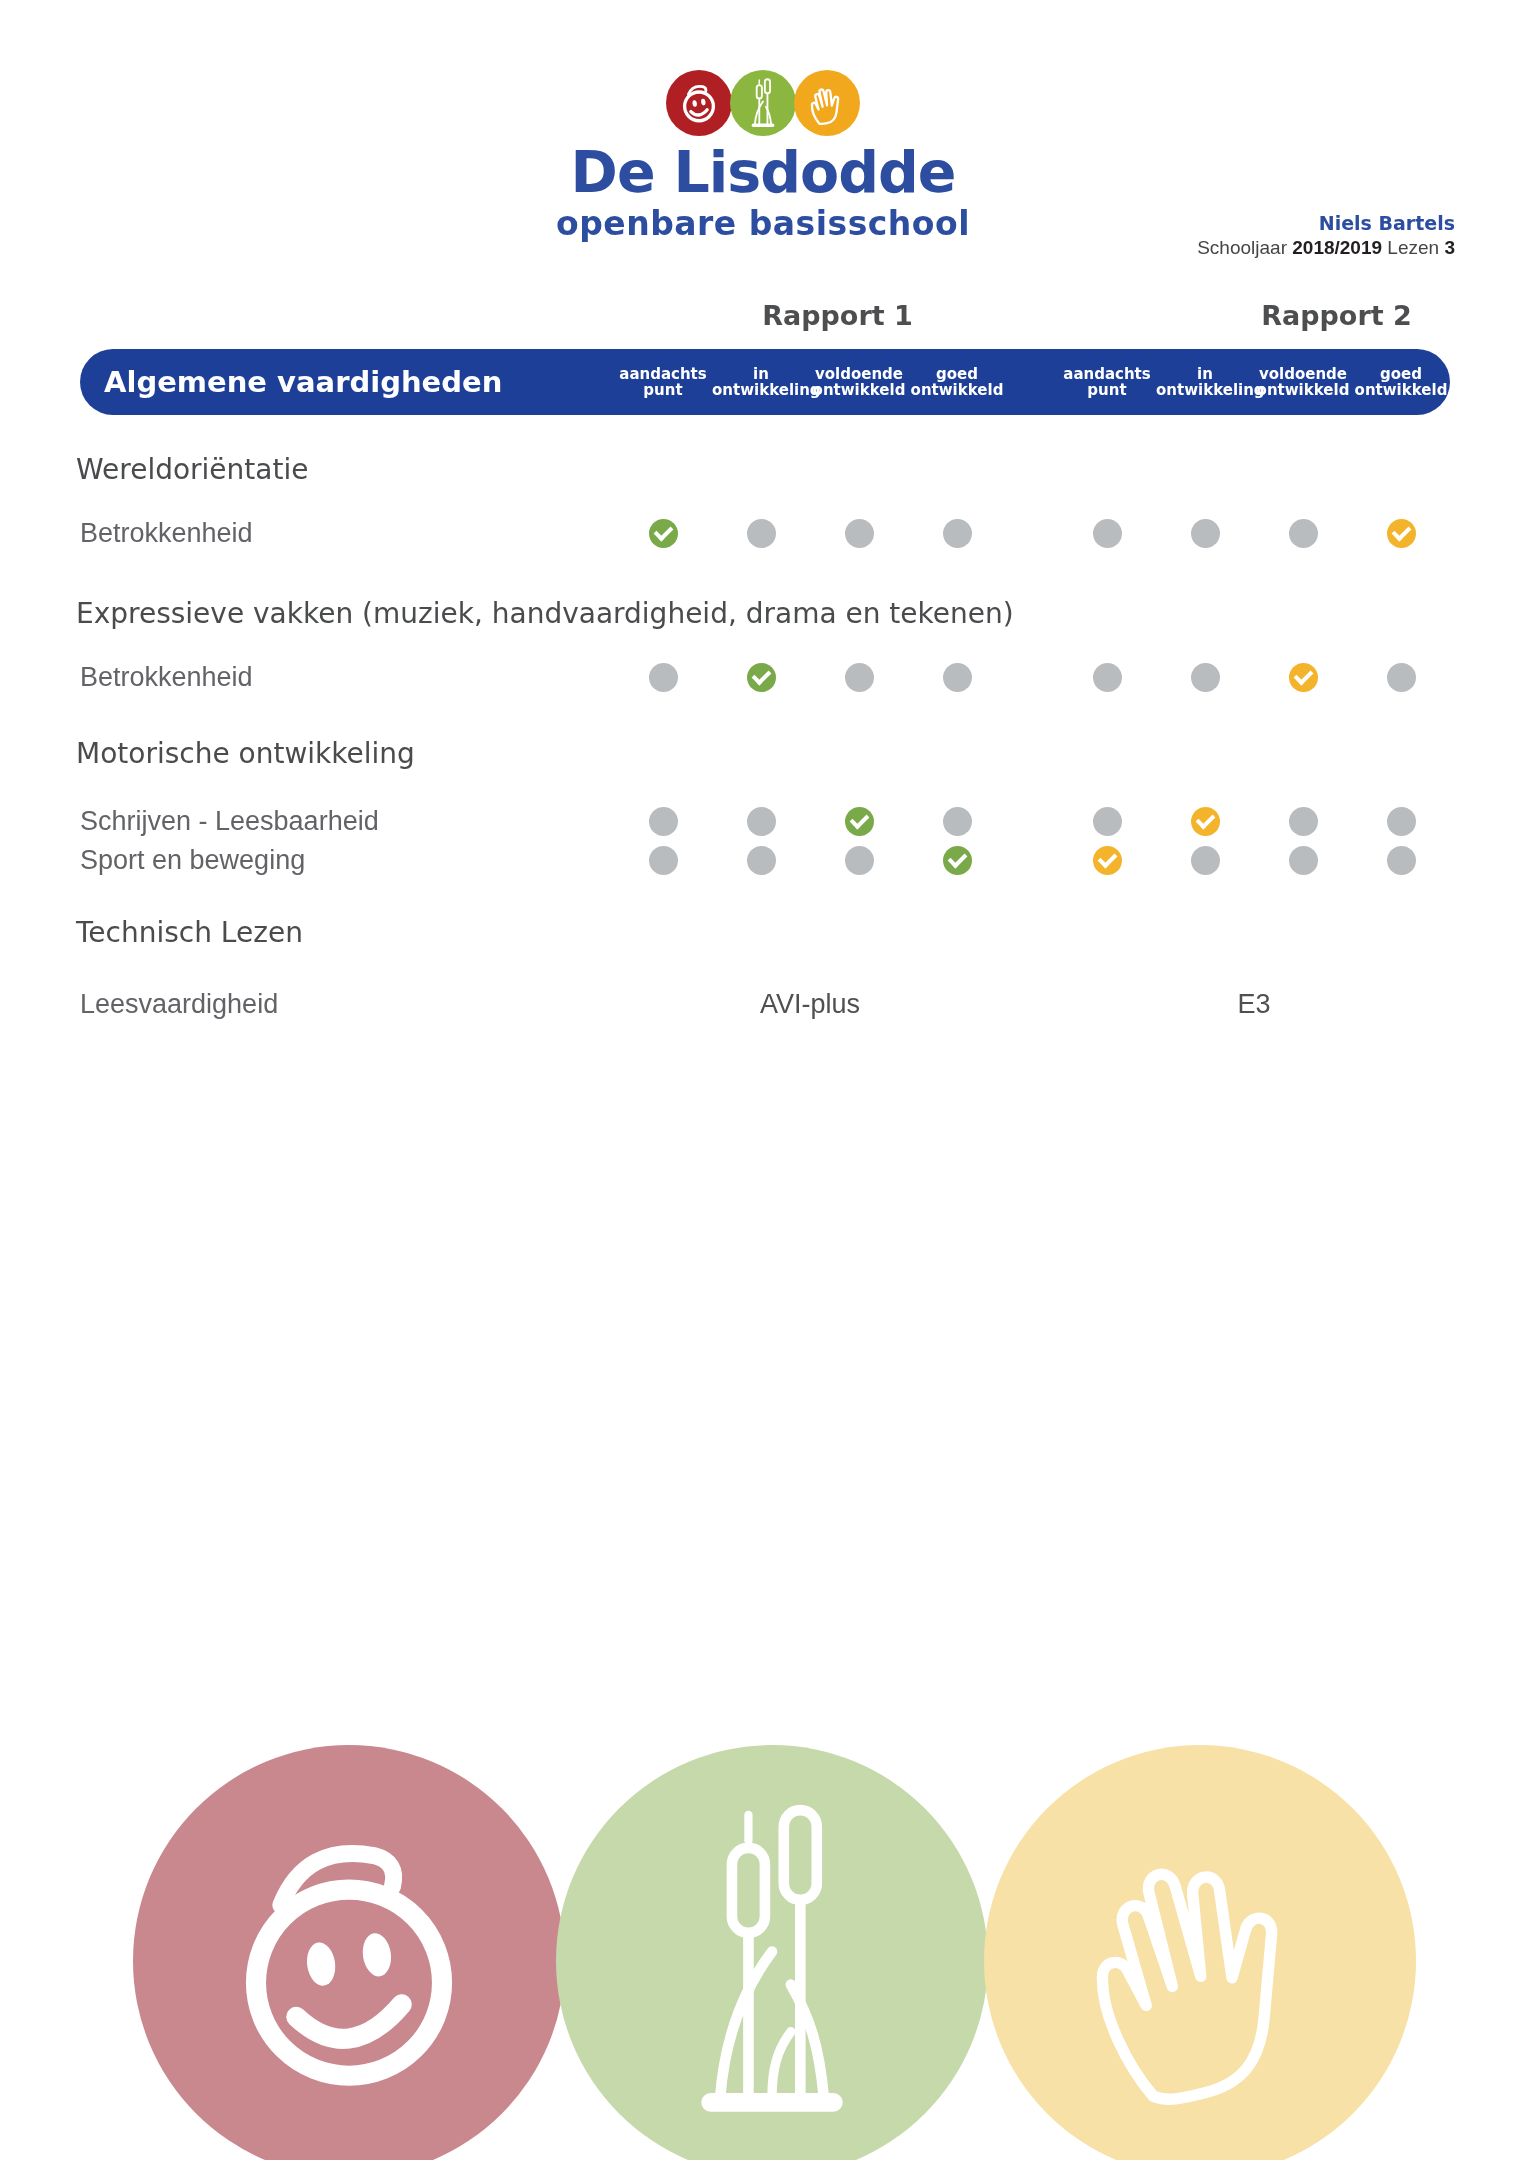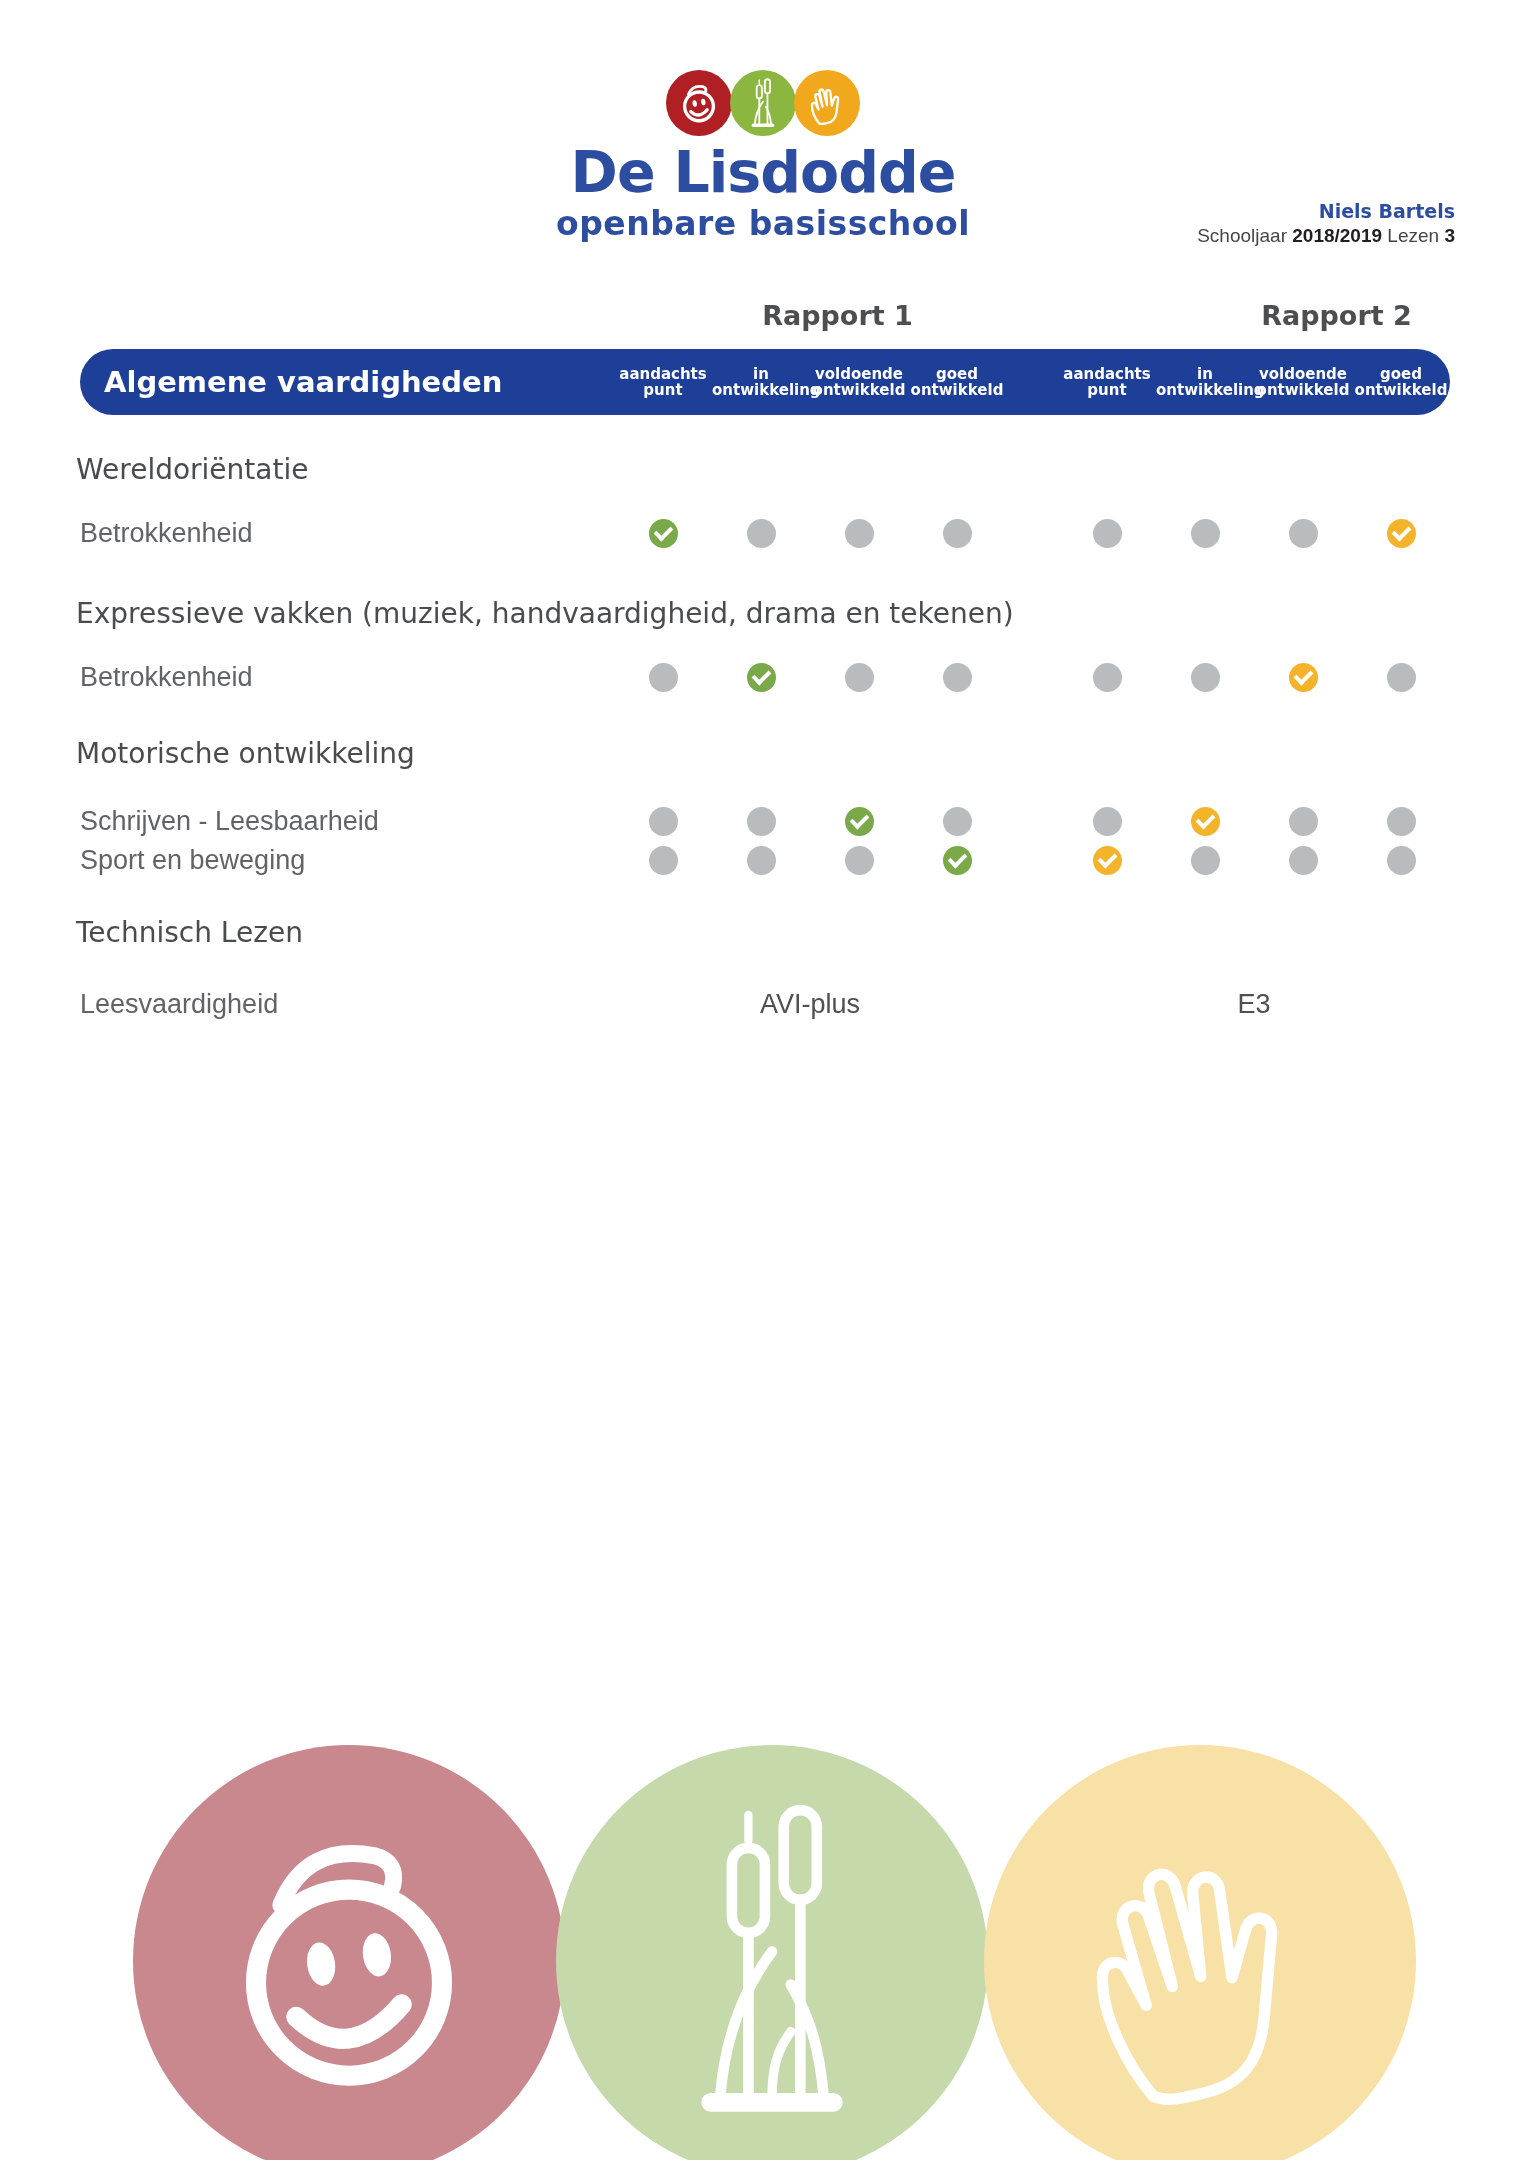--- a/index.html
+++ b/index.html
@@ -17,21 +17,21 @@
   .lc.green{background:#8bb63f;}
   .lc.yellow{background:#f2a81d;}
   .school-name{
     font-family:"DejaVu Sans",sans-serif;font-weight:bold;
     font-size:57px;line-height:60px;color:#2c4da0;letter-spacing:-1px;margin-top:6px;
   }
   .school-sub{
     font-family:"DejaVu Sans",sans-serif;font-weight:bold;
     font-size:33px;color:#2c4da0;margin-top:2px;letter-spacing:0.5px;font-weight:600;
   }
-  .student{position:absolute;top:200px;right:71px;text-align:right;}
+  .student{position:absolute;top:212px;right:71px;text-align:right;}
   .student-name{font-size:19px;font-weight:bold;color:#2c4da0;font-family:"DejaVu Sans",sans-serif;}
   .student-meta{font-size:19px;color:#454547;margin-top:3px;}
   .student-meta b{color:#231f20;}
   
   .grid{
     display:grid;
     grid-template-columns:534px 98px 98px 98px 98px 52px 98px 98px 98px 98px;
     margin-left:80px;align-items:center;
   }
   

